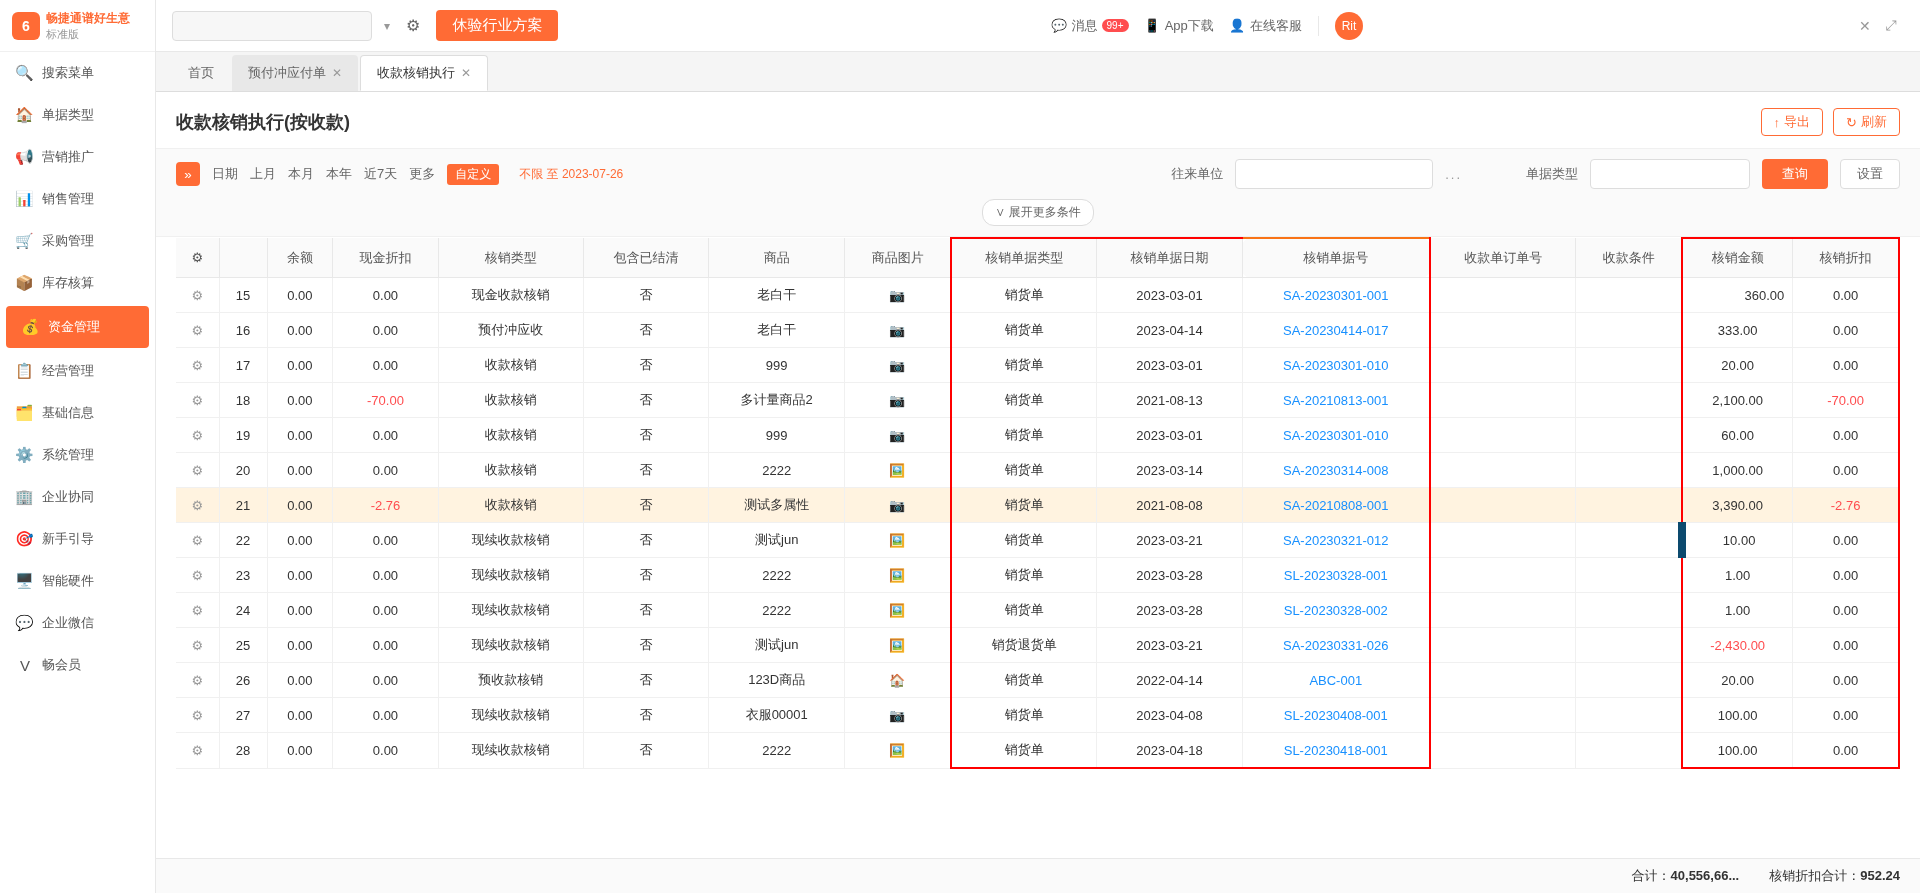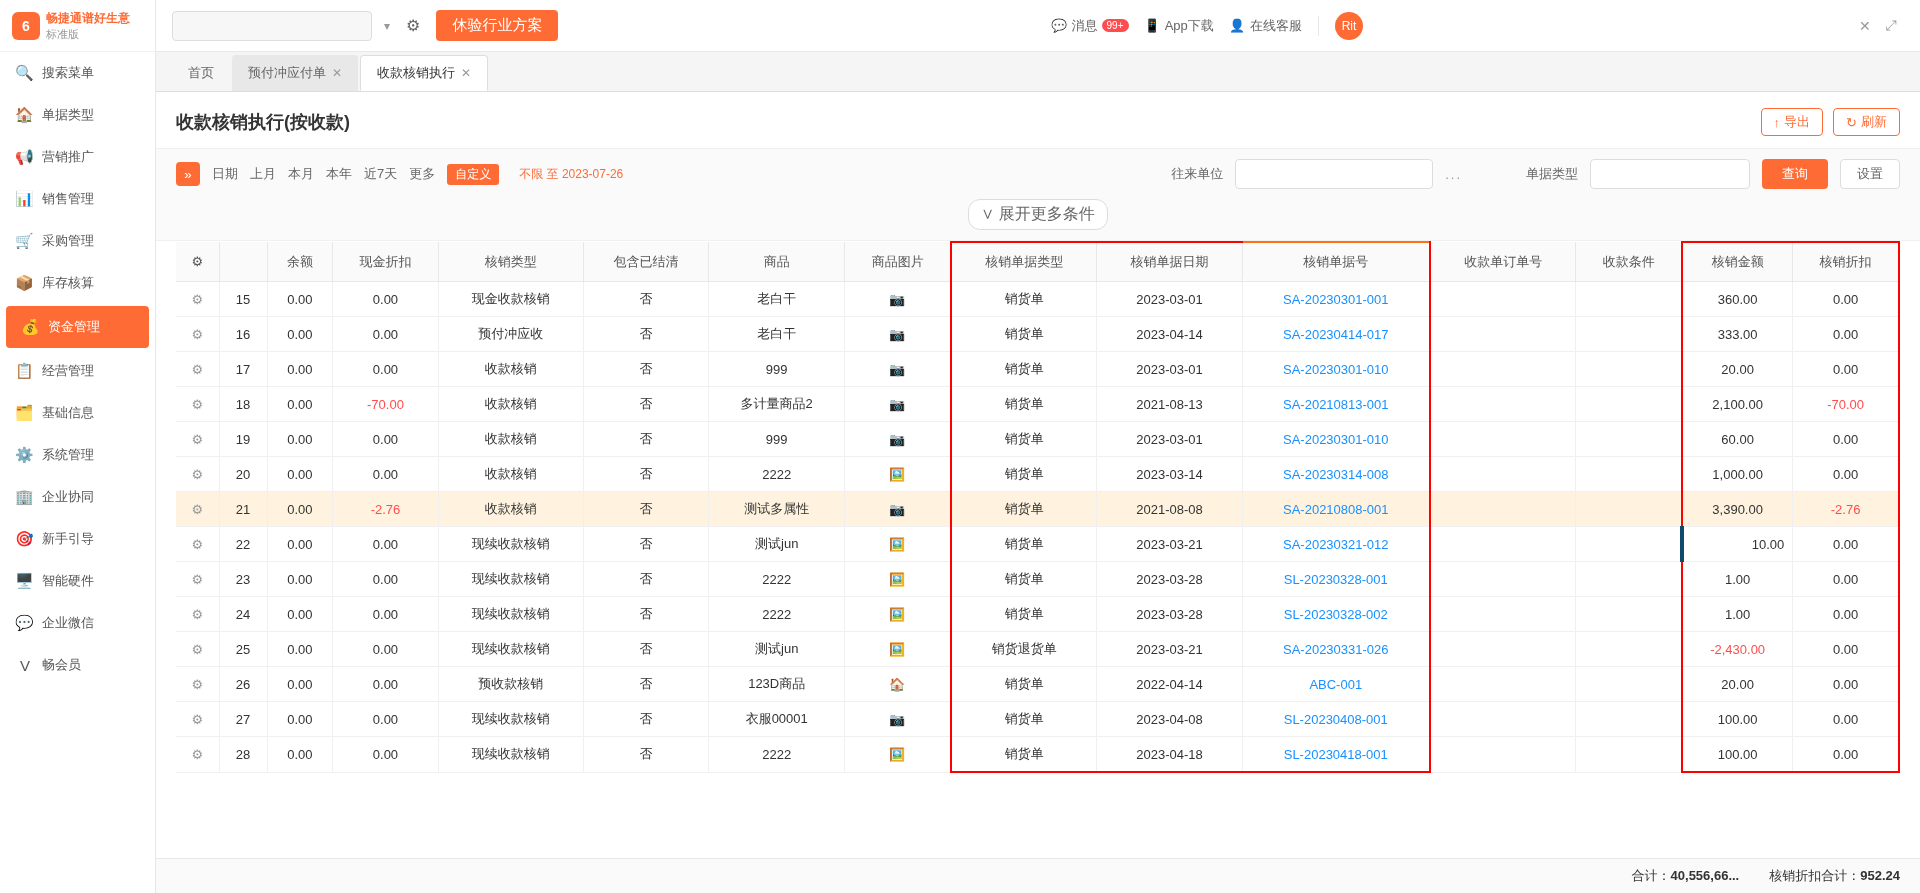--- a/index.html
+++ b/index.html
@@ -45,21 +45,21 @@
     .filter-expand-btn { width: 24px; height: 24px; background: #ff6b35; color: white; border: none; border-radius: 4px; cursor: pointer; display: flex; align-items: center; justify-content: center; }
     .filter-label { color: #666; font-size: 13px; }
     .filter-link { color: #666; cursor: pointer; font-size: 13px; }
     .filter-custom { background: #ff6b35; color: white; padding: 2px 8px; border-radius: 3px; font-size: 12px; cursor: pointer; }
     .filter-date-range { color: #ff6b35; font-size: 12px; }
     .filter-input { border: 1px solid #ddd; border-radius: 4px; padding: 4px 10px; font-size: 13px; min-width: 160px; height: 30px; }
     .filter-dots { color: #999; letter-spacing: 2px; }
     .filter-select { border: 1px solid #ddd; border-radius: 4px; padding: 4px 10px; font-size: 13px; min-width: 160px; height: 30px; appearance: none; background: white; }
     .filter-query-btn { background: #ff6b35; color: white; border: none; border-radius: 4px; padding: 6px 20px; font-size: 13px; cursor: pointer; }
     .filter-setting-btn { background: white; color: #666; border: 1px solid #ddd; border-radius: 4px; padding: 5px 16px; font-size: 13px; cursor: pointer; }
-    .expand-more { display: flex; align-items: center; gap: 4px; color: #666; cursor: pointer; font-size: 16px; border: 1px solid #ddd; padding: 4px 12px; border-radius: 12px; background: white; margin: 6px auto 0; width: fit-content; }
+    .expand-more { display: flex; align-items: center; gap: 4px; color: #666; cursor: pointer; font-size: 12px; border: 1px solid #ddd; padding: 4px 12px; border-radius: 12px; background: white; margin: 6px auto 0; width: fit-content; }
 
     
     .table-area { flex: 1; overflow: auto; padding: 0 20px; }
     table { width: 100%; border-collapse: collapse; font-size: 13px; }
     th { background: #fafafa; padding: 10px 8px; text-align: center; border-bottom: 1px solid #e8e8e8; border-right: 1px solid #e8e8e8; color: #555; font-weight: 500; white-space: nowrap; position: sticky; top: 0; z-index: 10; }
     td { padding: 8px 8px; text-align: center; border-bottom: 1px solid #f0f0f0; border-right: 1px solid #f0f0f0; white-space: nowrap; }
     tr.highlighted td { background: #fff3e0; }
     .link-text { color: #1890ff; cursor: pointer; text-decoration: none; }
     .negative { color: #ff4d4f; }
 
@@ -274,21 +274,21 @@
               <td>0.00</td>
               <td>现金收款核销</td>
               <td>否</td>
               <td>老白干</td>
               <td>📷</td>
               <td style="border-left: 2px solid red;">销货单</td>
               <td>2023-03-01</td>
               <td style="border-right: 2px solid red;"><a class="link-text">SA-20230301-001</a></td>
               <td></td>
               <td></td>
-              <td style="border-left: 2px solid red;">360.00</td>
+              <td style="border-left: 2px solid red; text-align: right;">360.00</td>
               <td style="border-right: 2px solid red;">0.00</td>
             </tr>
             <tr>
               <td><span style="color:#999;cursor:pointer;">⚙</span></td>
               <td>16</td>
               <td>0.00</td>
               <td>0.00</td>
               <td>预付冲应收</td>
               <td>否</td>
               <td>老白干</td>
@@ -393,21 +393,21 @@
               <td>0.00</td>
               <td>现续收款核销</td>
               <td>否</td>
               <td>测试jun</td>
               <td>🖼️</td>
               <td style="border-left: 2px solid red;">销货单</td>
               <td>2023-03-21</td>
               <td style="border-right: 2px solid red;"><a class="link-text">SA-20230321-012</a></td>
               <td></td>
               <td></td>
-              <td style="border-left: 4px solid #0c4a6e; text-align: right;">10.00</td>
+              <td style="border-left: 8px solid #0c4a6e;">10.00</td>
               <td style="border-right: 2px solid red;">0.00</td>
             </tr>
             <tr>
               <td><span style="color:#999;cursor:pointer;">⚙</span></td>
               <td>23</td>
               <td>0.00</td>
               <td>0.00</td>
               <td>现续收款核销</td>
               <td>否</td>
               <td>2222</td>

